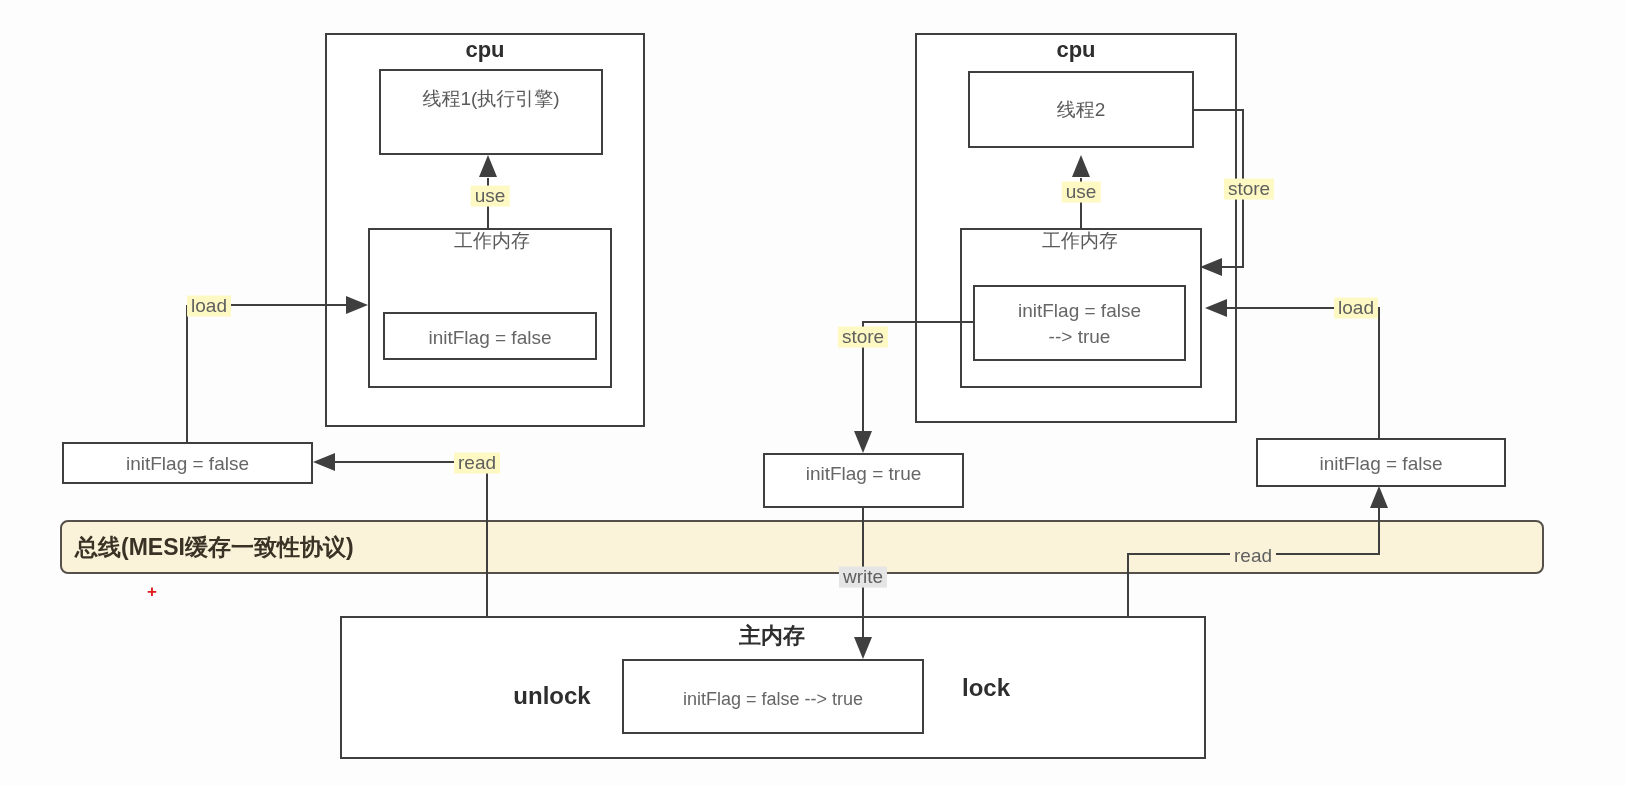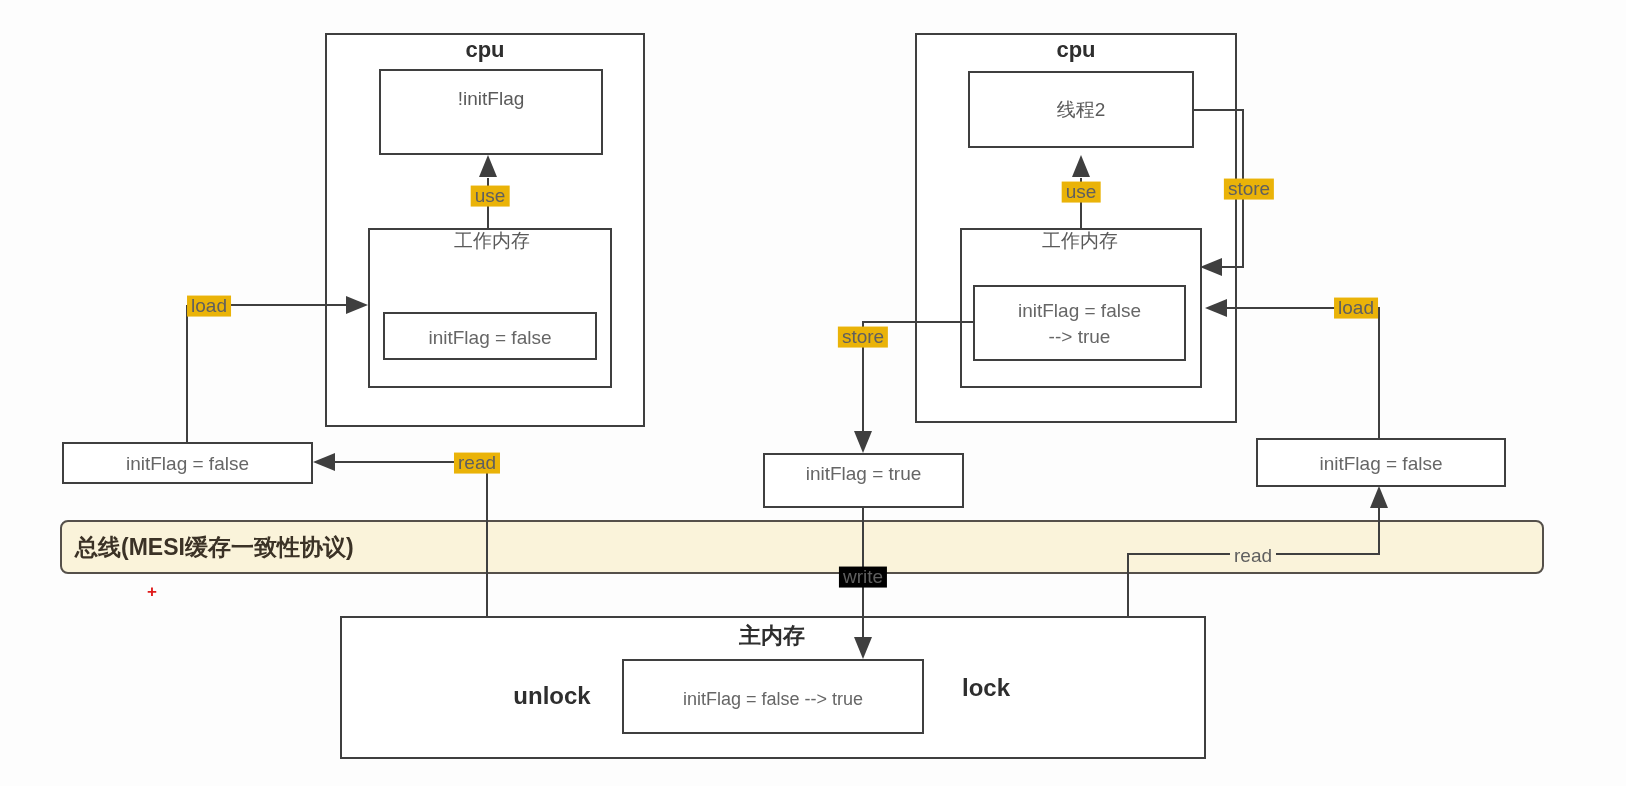--- a/index.html
+++ b/index.html
@@ -13,21 +13,21 @@
   .vline{position:absolute;width:2px;background:#3f3f3f;}
   
   .arr{position:absolute;width:0;height:0;}
   .arr-r{border-top:9px solid transparent;border-bottom:9px solid transparent;border-left:22px solid #3f3f3f;}
   .arr-l{border-top:9px solid transparent;border-bottom:9px solid transparent;border-right:22px solid #3f3f3f;}
   .arr-u{border-left:9px solid transparent;border-right:9px solid transparent;border-bottom:22px solid #3f3f3f;}
   .arr-d{border-left:9px solid transparent;border-right:9px solid transparent;border-top:22px solid #3f3f3f;}
   
   .lbl{
     position:absolute;transform:translate(-50%,-50%);
-    background:#eab308;padding:0 4px;white-space:nowrap;
+    background:#fef9c3;padding:0 4px;white-space:nowrap;
     color:#5f5f5f;font-size:19px;line-height:1.1;
   }
   .boldlbl{
     position:absolute;transform:translate(-50%,-50%);
     color:#2e2e2e;font-weight:700;font-size:22px;white-space:nowrap;background:transparent;
   }
   .boxtext{
     position:absolute;left:0;right:0;text-align:center;
     color:#666;font-size:19px;line-height:1.35;white-space:nowrap;
   }
@@ -85,21 +85,21 @@
 <div class="vline" style="left:862px;top:492px;height:146px;"></div>
 <div class="arr arr-d" style="left:854px;top:637px;"></div>
 
 <div class="vline" style="left:1127px;top:554px;height:62px;"></div>
 <div class="hline" style="left:1127px;top:553px;width:253px;"></div>
 <div class="vline" style="left:1378px;top:506px;height:48px;"></div>
 <div class="arr arr-u" style="left:1370px;top:486px;"></div>
 
 <div class="box" style="left:379px;top:69px;width:224px;height:86px;">
   <div class="boxtext cjk" style="top:15px;">
-    <div>!initFlag</div>
+    <div>线程1(执行引擎)</div>
   </div>
 </div>
 
 <div class="box" style="left:968px;top:71px;width:226px;height:77px;">
   <div class="boxtext cjk" style="top:24px;">
     <div>线程2</div>
   </div>
 </div>
 
 <div class="box" style="left:383px;top:312px;width:214px;height:48px;">
@@ -135,21 +135,21 @@
 <div class="lbl cjk" style="left:492px;top:241px;background:transparent;">工作内存</div>
 <div class="lbl cjk" style="left:1080px;top:241px;background:transparent;">工作内存</div>
 
 <div class="lbl" style="left:490px;top:196px;">use</div>
 <div class="lbl" style="left:1081px;top:192px;">use</div>
 <div class="lbl" style="left:209px;top:306px;">load</div>
 <div class="lbl" style="left:477px;top:463px;">read</div>
 <div class="lbl" style="left:1249px;top:189px;">store</div>
 <div class="lbl" style="left:1356px;top:308px;">load</div>
 <div class="lbl" style="left:863px;top:337px;">store</div>
-<div class="lbl" style="left:863px;top:577px;background:#000000;">write</div>
+<div class="lbl" style="left:863px;top:577px;background:#e5e5e5;">write</div>
 <div class="lbl" style="left:1253px;top:556px;background:#faf3da;">read</div>
 
 <div id="bus-label">总线(MESI缓存一致性协议)</div>
 <div id="plus-marker">+</div>
 
 <div class="boldlbl" style="left:772px;top:636px;">主内存</div>
 <div class="boldlbl" style="left:552px;top:688px;font-size:24px;margin-top:8px;">unlock</div>
 <div class="boldlbl" style="left:986px;top:688px;font-size:24px;">lock</div>
 
 </body></html>

